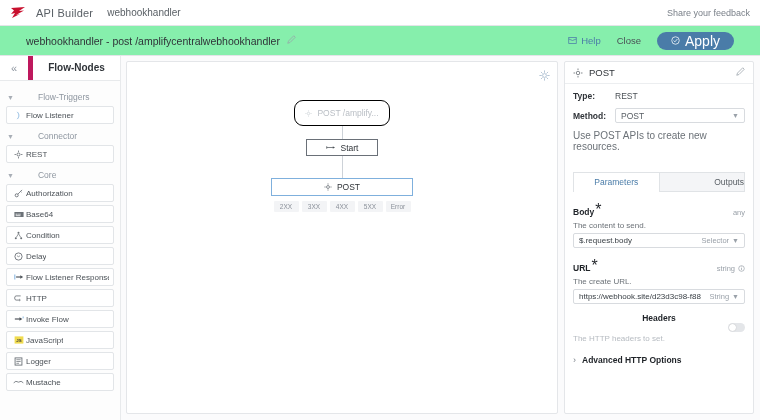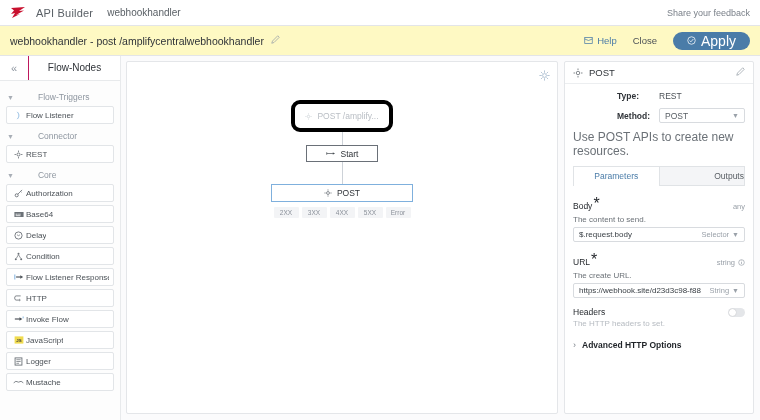--- a/index.html
+++ b/index.html
@@ -25,21 +25,21 @@
   .crumb-sep { width: 14px; }
   .crumb { font-size: 10px; color: #5a6066; }
   .topbar-spacer { flex: 1; }
   .feedback { font-size: 9px; color: #7a8089; }
 
   
   .titlebar {
     height: 30px; flex: 0 0 30px;
     display: flex; align-items: center;
     border-bottom: 1px solid #e3e5e8;
-    background: #fef9c3; padding: 0 10px; justify-content: space-between;
+    background: #86efac; padding: 0 26px; justify-content: space-between;
   }
   .title-text { font-size: 10.5px; color: #2f3338; }
   .title-edit { margin-left: 7px; color: #9aa1a9; font-size: 9px; line-height: 1; }
   .titlebar-spacer { flex: 1; }
   .act { display: flex; align-items: center; font-size: 9.5px; color: #4b7ca8; margin-left: 16px; cursor: pointer; }
   .act.neutral { color: #4a5056; }
   .act .ic { margin-right: 4px; display: inline-flex; }
   .apply-btn {
     margin-left: 16px; height: 18px; padding: 0 14px;
     background: #4a7ca8; color: #fff; border: none; border-radius: 9px;
@@ -56,22 +56,22 @@
     width: 121px; flex: 0 0 121px;
     background: #fdfdfd;
     border-right: 1px solid #e8eaec;
     display: flex; flex-direction: column; min-height: 0;
   }
   .left-head {
     height: 25px; flex: 0 0 25px; display: flex; align-items: center;
     border-bottom: 1px solid #e8eaec; background: #fff;
   }
   .collapse { width: 28px; text-align: center; color: #8e96a0; font-size: 11px; cursor: pointer; }
-  .left-title { flex: 1; text-align: center; font-size: 10px; font-weight: normal; color: #2f3338;
-                border-left: 1px solid #be185d; line-height: 24px; }
+  .left-title { flex: 1; text-align: center; font-size: 10px; font-weight: bold; color: #2f3338;
+                border-left: 5px solid #be185d; line-height: 24px; }
   .left-list { flex: 1; overflow: hidden; padding: 4px 6px 0 6px; }
   .group { font-size: 8.5px; color: #8e96a0; margin: 7px 0 4px 1px; display: flex; align-items: center; cursor: pointer; gap: 20px; }
   .group .chev { margin-right: 4px; color: #a8aeb6; font-size: 7px; }
   .node {
     height: 18px; margin-bottom: 3px;
     border: 1px solid #e2e5e8; border-radius: 2px; background: #fff;
     display: flex; align-items: center; padding: 0 4px;
     font-size: 8px; color: #4a5056; cursor: pointer;
   }
   .node .nic { width: 15px; flex: 0 0 15px; display: flex; align-items: center; justify-content: center; }
@@ -79,21 +79,21 @@
 
   
   .center { flex: 1; padding: 5px 6px 6px 5px; min-width: 0; display: flex; }
   .canvas {
     flex: 1; background: #fff; border: 1px solid #e4e6e9; border-radius: 2px;
     position: relative; overflow: hidden;
   }
   .canvas-tool { position: absolute; top: 5px; right: 7px; color: #a9bdd0; cursor: pointer; }
   .flow { position: absolute; left: 0; right: 0; top: 38px; display: flex; flex-direction: column; align-items: center; }
   .pill {
-    border: 4px solid #000000; border-radius: 9px; background: #fff;
+    border: 1px solid #000000; border-radius: 9px; background: #fff;
     height: 25px; padding: 12px 10px; display: flex; align-items: center;
     font-size: 8.5px; color: #b9bec4;
   }
   .pill .pic { margin-right: 5px; color: #cdd2d7; display: inline-flex; }
   .conn { width: 1px; background: #cdd2d8; }
   .conn.c1 { height: 13px; }
   .conn.c2 { height: 22px; }
   .start-node {
     width: 72px; height: 17px; border: 1px solid #6a7078; background: #fff;
     display: flex; align-items: center; justify-content: center;
@@ -122,52 +122,52 @@
     display: flex; flex-direction: column; min-height: 0; overflow: hidden;
   }
   .rhead {
     height: 22px; flex: 0 0 22px; display: flex; align-items: center;
     border-bottom: 1px solid #eceef0; padding: 0 8px;
   }
   .rhead .hic { margin-right: 6px; color: #6b7177; display: inline-flex; }
   .rhead .htxt { font-size: 9.5px; color: #2f3338; flex: 1; }
   .rhead .hedit { color: #9aa1a9; font-size: 9px; cursor: pointer; }
   .rbody { flex: 1; padding: 7px 8px 0 8px; overflow: hidden; }
-  .frow { display: flex; align-items: center; margin-bottom: 7px; margin-left: 44px; }
+  .frow { display: flex; align-items: center; margin-bottom: 7px; }
   .flabel { width: 42px; flex: 0 0 42px; font-size: 8.5px; font-weight: bold; color: #2f3338; }
   .fval { font-size: 8.5px; color: #4a5056; }
   .select {
     flex: 1; height: 15px; border: 1px solid #d8dbdf; border-radius: 2px; background: #fff;
     display: flex; align-items: center; padding: 0 5px; font-size: 8.5px; color: #5a6066;
     cursor: pointer;
   }
   .select .chev { margin-left: auto; color: #9aa1a9; font-size: 7px; }
-  .hint { font-size: 12px; color: #6b7177; margin: 0 0 8px 0; }
+  .hint { font-size: 10px; color: #6b7177; margin: 0 0 20px 0; }
   .tabs { display: flex; border-bottom: 1px solid #e0e3e6; margin-bottom: 9px; }
   .tab {
     flex: 1; text-align: center; font-size: 8.5px; padding: 4px 0 4px 0;
     color: #5a6066; background: #f4f5f7; border: 1px solid #e0e3e6; border-bottom: none;
     cursor: pointer;
   }
   .tab.active { color: #4a7ca8; background: #fff; margin-bottom: -1px; padding-bottom: 5px; }
   .tab + .tab { border-left: none; text-align: right; }
   .fieldhead { display: flex; align-items: baseline; margin-bottom: 2px; }
-  .fieldname { font-size: 8.5px; font-weight: normal; color: #1f2328; }
+  .fieldname { font-size: 8.5px; font-weight: bold; color: #1f2328; }
   .req { color: #1f2328; margin-left: 1px; }
   .fieldtype { margin-left: auto; font-size: 7.5px; color: #9aa1a9; display: flex; align-items: center; }
   .fieldtype .iinfo { margin-left: 3px; display: inline-flex; }
   .fielddesc { font-size: 8px; color: #6b7177; margin-bottom: 3px; }
   .input {
     height: 15px; border: 1px solid #d8dbdf; border-radius: 2px; background: #fff;
     display: flex; align-items: center; padding: 0 5px; margin-bottom: 9px;
     font-size: 8px; color: #3a4046; cursor: text;
   }
   .input .ityp { margin-left: auto; font-size: 7.5px; color: #9aa1a9; display: flex; align-items: center; }
   .input .ityp .chev { margin-left: 3px; font-size: 7px; }
-  .toggle-row { display: flex; align-items: center; margin-bottom: 2px; }
+  .toggle-row { display: flex; align-items: center; margin-bottom: 2px; flex-direction: column; }
   .toggle {
     margin-left: auto; width: 17px; height: 9px; border-radius: 5px;
     background: #e4e6e9; position: relative; cursor: pointer;
   }
   .toggle::after {
     content: ""; position: absolute; top: 1px; left: 1px; width: 7px; height: 7px;
     border-radius: 50%; background: #fff; box-shadow: 0 0 1px rgba(0,0,0,.3);
   }
   .adv { display: flex; align-items: center; margin-top: 12px; cursor: pointer; }
   .adv .chev { color: #7a8089; font-size: 9px; margin-right: 6px; }
@@ -287,37 +287,37 @@
                   <rect x="6.4" y="3" width="1.4" height="1.2"></rect>
                   <rect x="2" y="5" width="5.8" height="1"></rect>
                 </g>
               </svg>
             </span>
             <span class="nlbl">Base64</span>
           </div>
           <div class="node">
             <span class="nic">
               <svg width="9" height="9" viewBox="0 0 10 10">
-                <circle cx="5" cy="5" r="4" stroke="#6b7177" stroke-width="1" fill="none"></circle>
-                <path d="M3.3 4.2 Q5 6.2, 6.7 4.2" stroke="#6b7177" stroke-width="0.8" fill="none"></path>
-              </svg>
-            </span>
-            <span class="nlbl">Delay</span>
-          </div>
-          <div class="node">
-            <span class="nic">
-              <svg width="9" height="9" viewBox="0 0 10 10">
                 <circle cx="5" cy="2" r="1.1" fill="#6b7177"></circle>
                 <circle cx="2" cy="8" r="1.1" fill="#6b7177"></circle>
                 <circle cx="8" cy="8" r="1.1" fill="#6b7177"></circle>
                 <line x1="5" y1="3" x2="2.6" y2="7" stroke="#6b7177" stroke-width="0.8"></line>
                 <line x1="5" y1="3" x2="7.4" y2="7" stroke="#6b7177" stroke-width="0.8"></line>
               </svg>
             </span>
             <span class="nlbl">Condition</span>
+          </div>
+          <div class="node">
+            <span class="nic">
+              <svg width="9" height="9" viewBox="0 0 10 10">
+                <circle cx="5" cy="5" r="4" stroke="#6b7177" stroke-width="1" fill="none"></circle>
+                <path d="M3.3 4.2 Q5 6.2, 6.7 4.2" stroke="#6b7177" stroke-width="0.8" fill="none"></path>
+              </svg>
+            </span>
+            <span class="nlbl">Delay</span>
           </div>
           <div class="node">
             <span class="nic">
               <svg width="10" height="8" viewBox="0 0 12 8">
                 <line x1="1" y1="1" x2="1" y2="7" stroke="#7fb0dd" stroke-width="1.2"></line>
                 <line x1="2.5" y1="4" x2="8" y2="4" stroke="#4a5056" stroke-width="1.4"></line>
                 <path d="M11 4 L7.5 1.8 L7.5 6.2 Z" fill="#4a5056"></path>
               </svg>
             </span>
             <span class="nlbl">Flow Listener Response</span>

